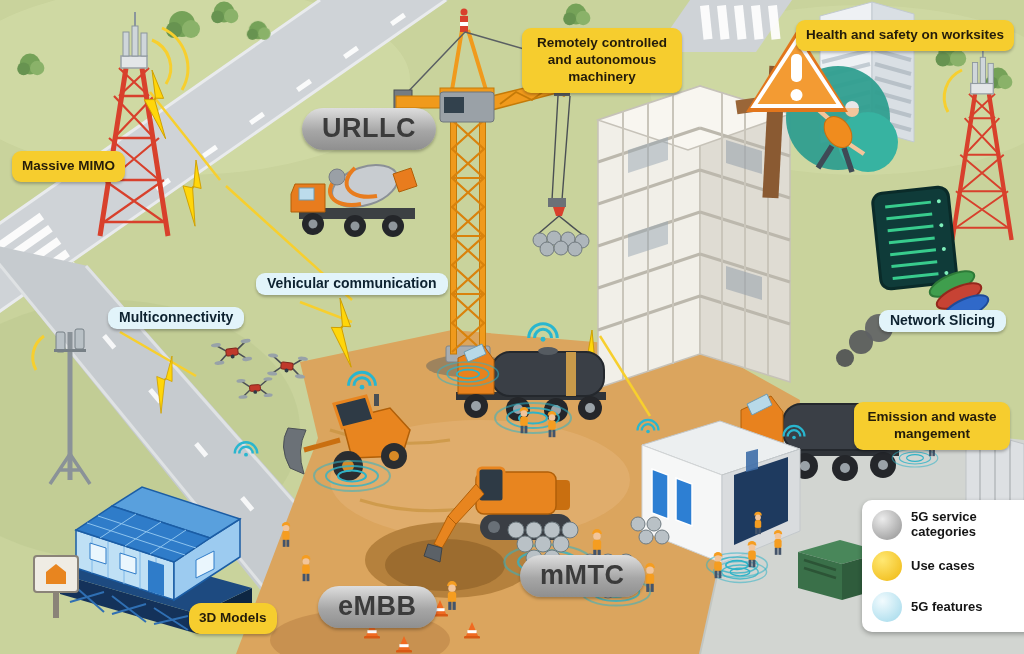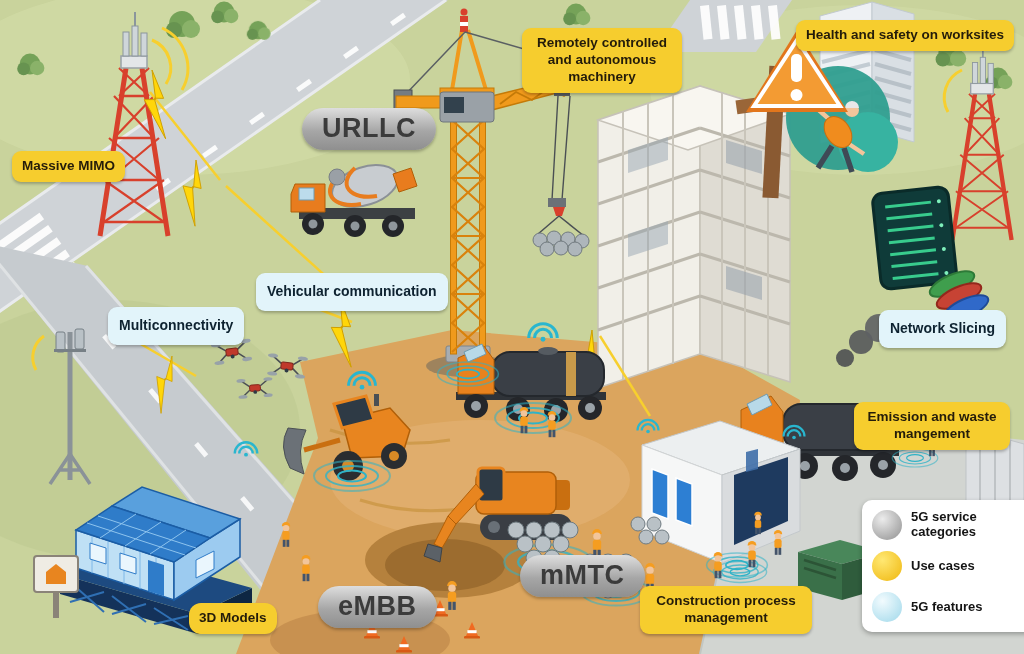--- a/index.html
+++ b/index.html
@@ -2,21 +2,21 @@
 <html><head>
 <meta charset="utf-8">
 <style>
   html,body{margin:0;padding:0;background:#222;}
   .stage{position:relative;width:1024px;height:654px;overflow:hidden;
          font-family:"Liberation Sans",sans-serif;background:#c9d39c;}
   .scene{position:absolute;inset:0;}
   .lbl{position:absolute;font-weight:bold;border-radius:9px;text-align:center;
        box-shadow:0 2px 3px rgba(0,0,0,.25);line-height:1.25;}
   .lbl-uc{background:#f6cd2e;color:#241c0a;font-size:13.5px;padding:7px 10px;}
-  .lbl-ft{background:#e2f4fa;color:#0d2230;font-size:14px;padding:10px 11px;}
+  .lbl-ft{background:#e2f4fa;color:#0d2230;font-size:14px;padding:2px 11px;}
   .lbl-svc{background:linear-gradient(180deg,#dedede,#a6a6a6 55%,#8f8f8f);
            color:#3b3b3b;font-size:27px;padding:4px 20px;border-radius:28px;letter-spacing:.5px;}
   .nowrap{white-space:nowrap;}
   .legend{position:absolute;left:862px;top:500px;width:154px;background:#fff;border-radius:10px;
           padding:10px;box-shadow:0 2px 5px rgba(0,0,0,.3);display:flex;flex-direction:column;gap:11px;}
   .legend-row{display:flex;align-items:center;gap:9px;}
   .legend-dot{width:30px;height:30px;border-radius:50%;flex:0 0 30px;}
   .dot-service{background:radial-gradient(circle at 35% 30%,#ececec,#8f8f8f);}
   .dot-usecase{background:radial-gradient(circle at 35% 30%,#ffe873,#efb70e);}
   .dot-feature{background:radial-gradient(circle at 35% 30%,#f2fbfe,#9fd8ea);}
@@ -513,21 +513,20 @@
 <div class="lbl lbl-ft nowrap" style="right:18px;top:310px;">Network Slicing</div>
 
 <div class="lbl lbl-uc" style="right:14px;top:366px;width:156px;box-sizing:border-box;margin-top:36px;">Emission and waste mangement</div>
 
 <div class="lbl lbl-uc nowrap" style="left:189px;top:603px;border-radius:12px;">3D Models</div>
 
 <div class="lbl lbl-svc nowrap" style="left:318px;top:586px;">eMBB</div>
 
 <div class="lbl lbl-svc nowrap" style="left:520px;top:555px;">mMTC</div>
 
-<div class="lbl lbl-uc" style="left:640px;top:586px;width:172px;box-sizing:border-box;">Construction process management</div>
 
 <div class="legend">
   <div class="legend-row">
     <span class="legend-dot dot-service"></span>
     <span class="legend-text">5G service categories</span>
   </div>
   <div class="legend-row">
     <span class="legend-dot dot-usecase"></span>
     <span class="legend-text">Use cases</span>
   </div>

